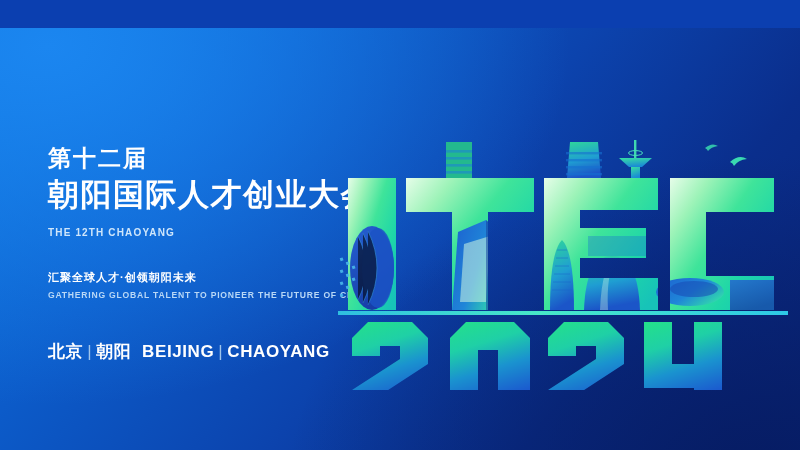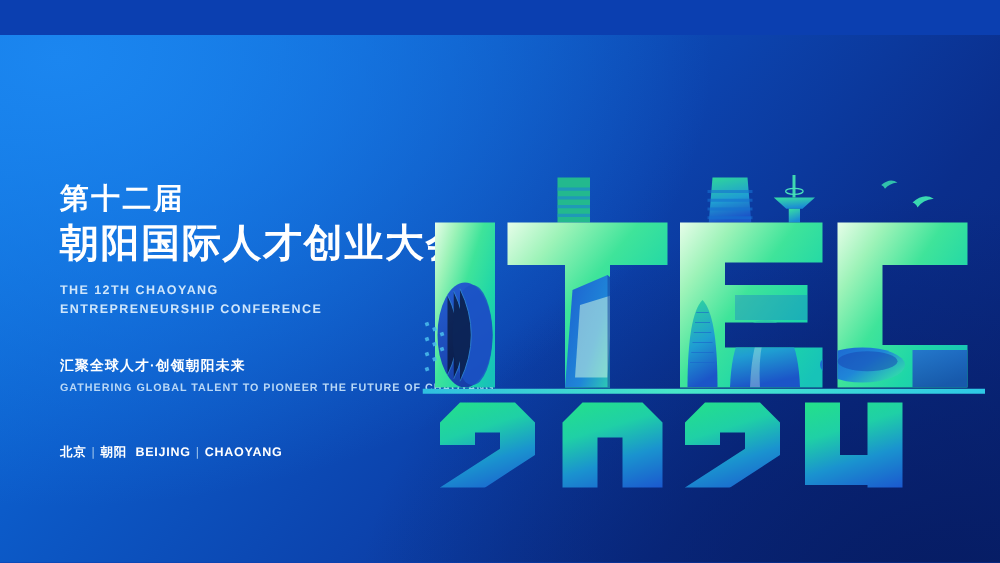--- a/index.html
+++ b/index.html
@@ -33,39 +33,38 @@
   .en-title div{white-space:nowrap;}
   .cn-slogan{
     color:#ffffff;font-size:11px;font-weight:bold;letter-spacing:1px;
     margin:30px 0 5px 0;white-space:nowrap;
   }
   .en-slogan{
     color:#b9d8f6;font-size:8.6px;font-weight:bold;letter-spacing:.78px;
     margin:0;white-space:nowrap;text-transform:uppercase;
   }
   .location{
-    color:#ffffff;font-size:10px;font-weight:bold;letter-spacing:.6px;
+    color:#ffffff;font-size:17px;font-weight:bold;letter-spacing:.6px;
     margin:40px 0 0 0;white-space:nowrap;
   }
   .loc-sep{color:#9ec4ea;font-weight:normal;padding:0 4px;}
   
   #logo{position:absolute;left:338px;top:112px;width:450px;height:250px;}
   #logo svg{display:block;}
 </style>
 </head>
 <body>
 
 <div id="poster">
 
   <div id="text-block">
     <p class="cn-pre">第十二届</p>
     <h1 class="cn-main">朝阳国际人才创业大会</h1>
     <div class="en-title">
       <div>THE 12TH CHAOYANG</div>
-      <div>ENTREPRENEURSHIP CONFERENCE</div>
     </div>
     <p class="cn-slogan">汇聚全球人才·创领朝阳未来</p>
     <p class="en-slogan">GATHERING GLOBAL TALENT TO PIONEER THE FUTURE OF CHAOYANG</p>
     <p class="location">
       <span>北京</span><span class="loc-sep">|</span><span>朝阳</span>&nbsp;&nbsp;<span>BEIJING</span><span class="loc-sep">|</span><span>CHAOYANG</span>
     </p>
   </div>
 
   <div id="logo">
     <svg width="450" height="250" viewBox="0 0 450 250" xmlns="http://www.w3.org/2000/svg">

